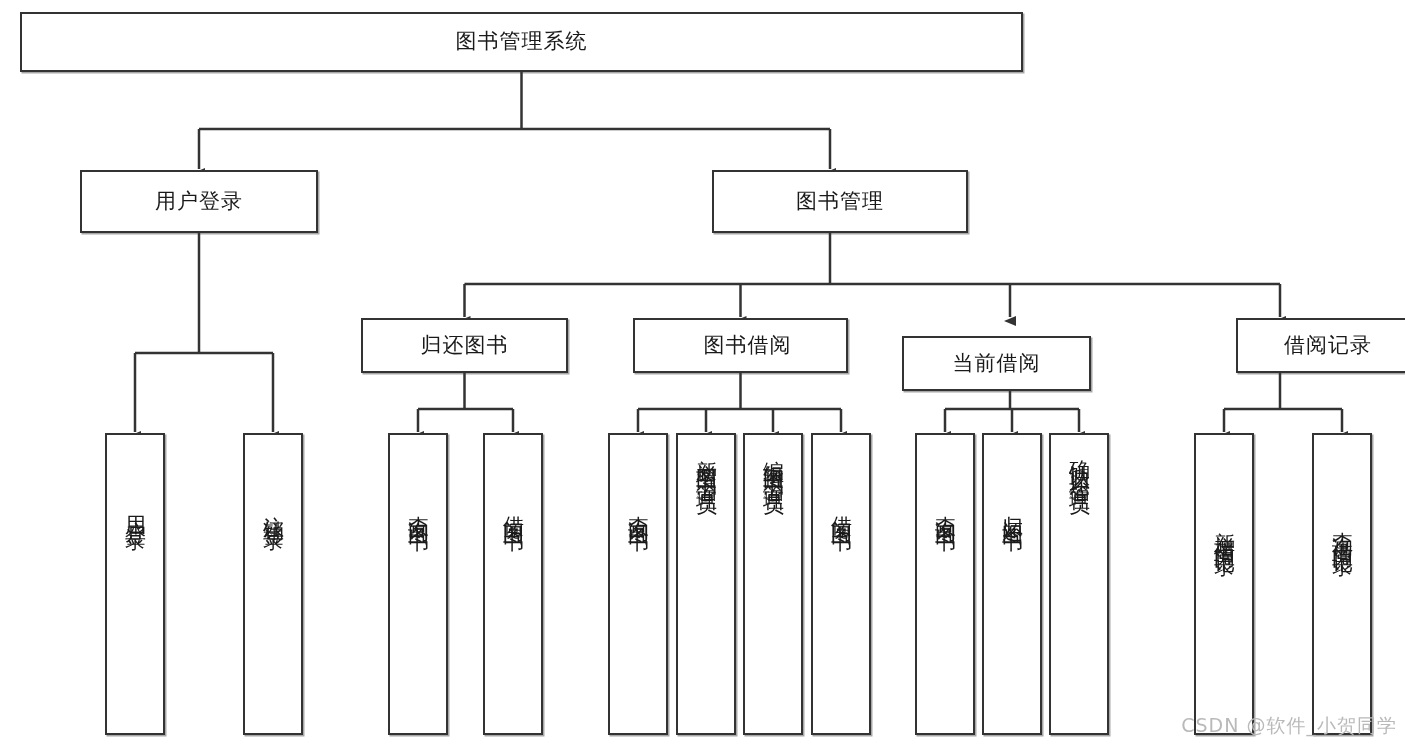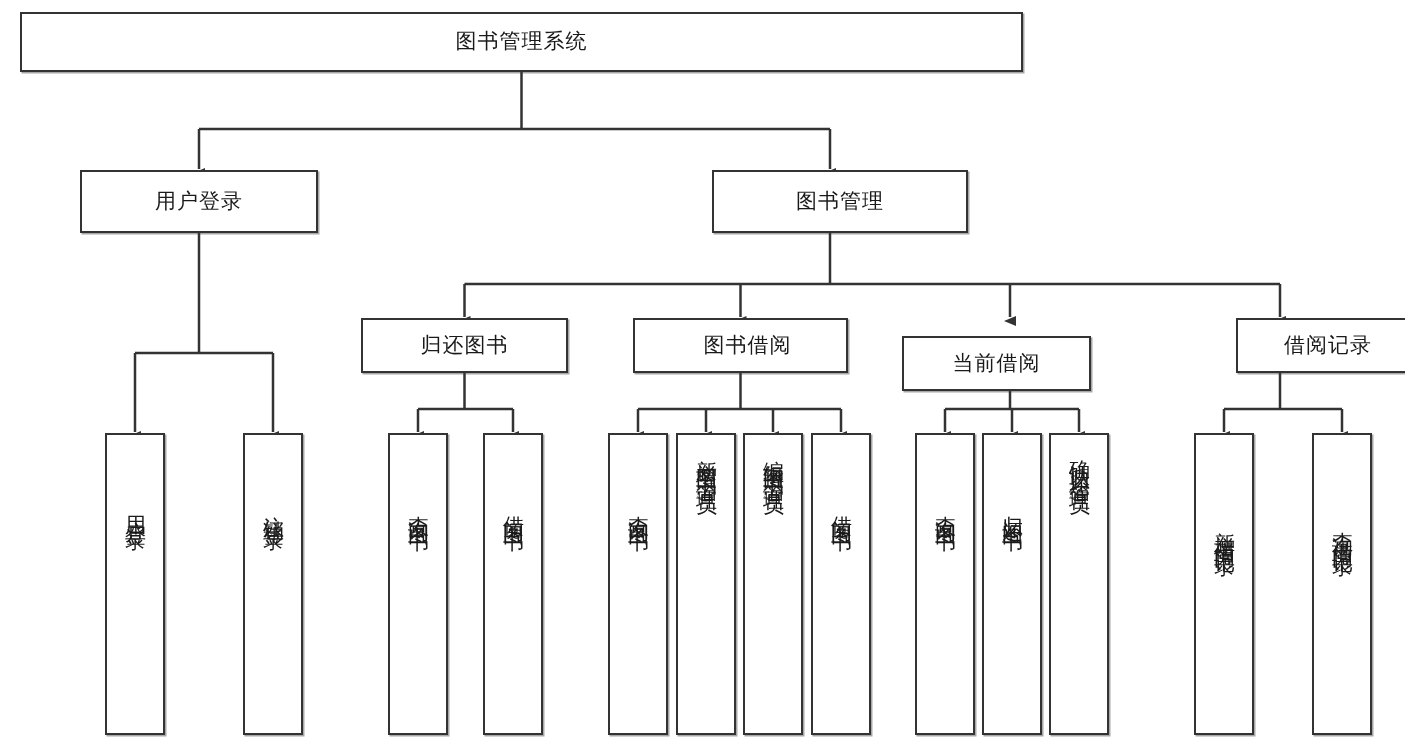--- a/index.html
+++ b/index.html
@@ -176,13 +176,14 @@
         <span class="label">确认归还（管理员）</span>
       </div>
       <div class="node vertical midshort" style="left: 1194px; top: 433px; width: 60px; height: 302px;">
         <span class="label">新增借阅记录</span>
       </div>
       <div class="node vertical midshort" style="left: 1312px; top: 433px; width: 60px; height: 302px;">
         <span class="label">查询借阅记录</span>
       </div>
     </div>
 
+  <div class="watermark">CSDN @软件_小贺同学</div>
 </div>
 
 </body></html>

